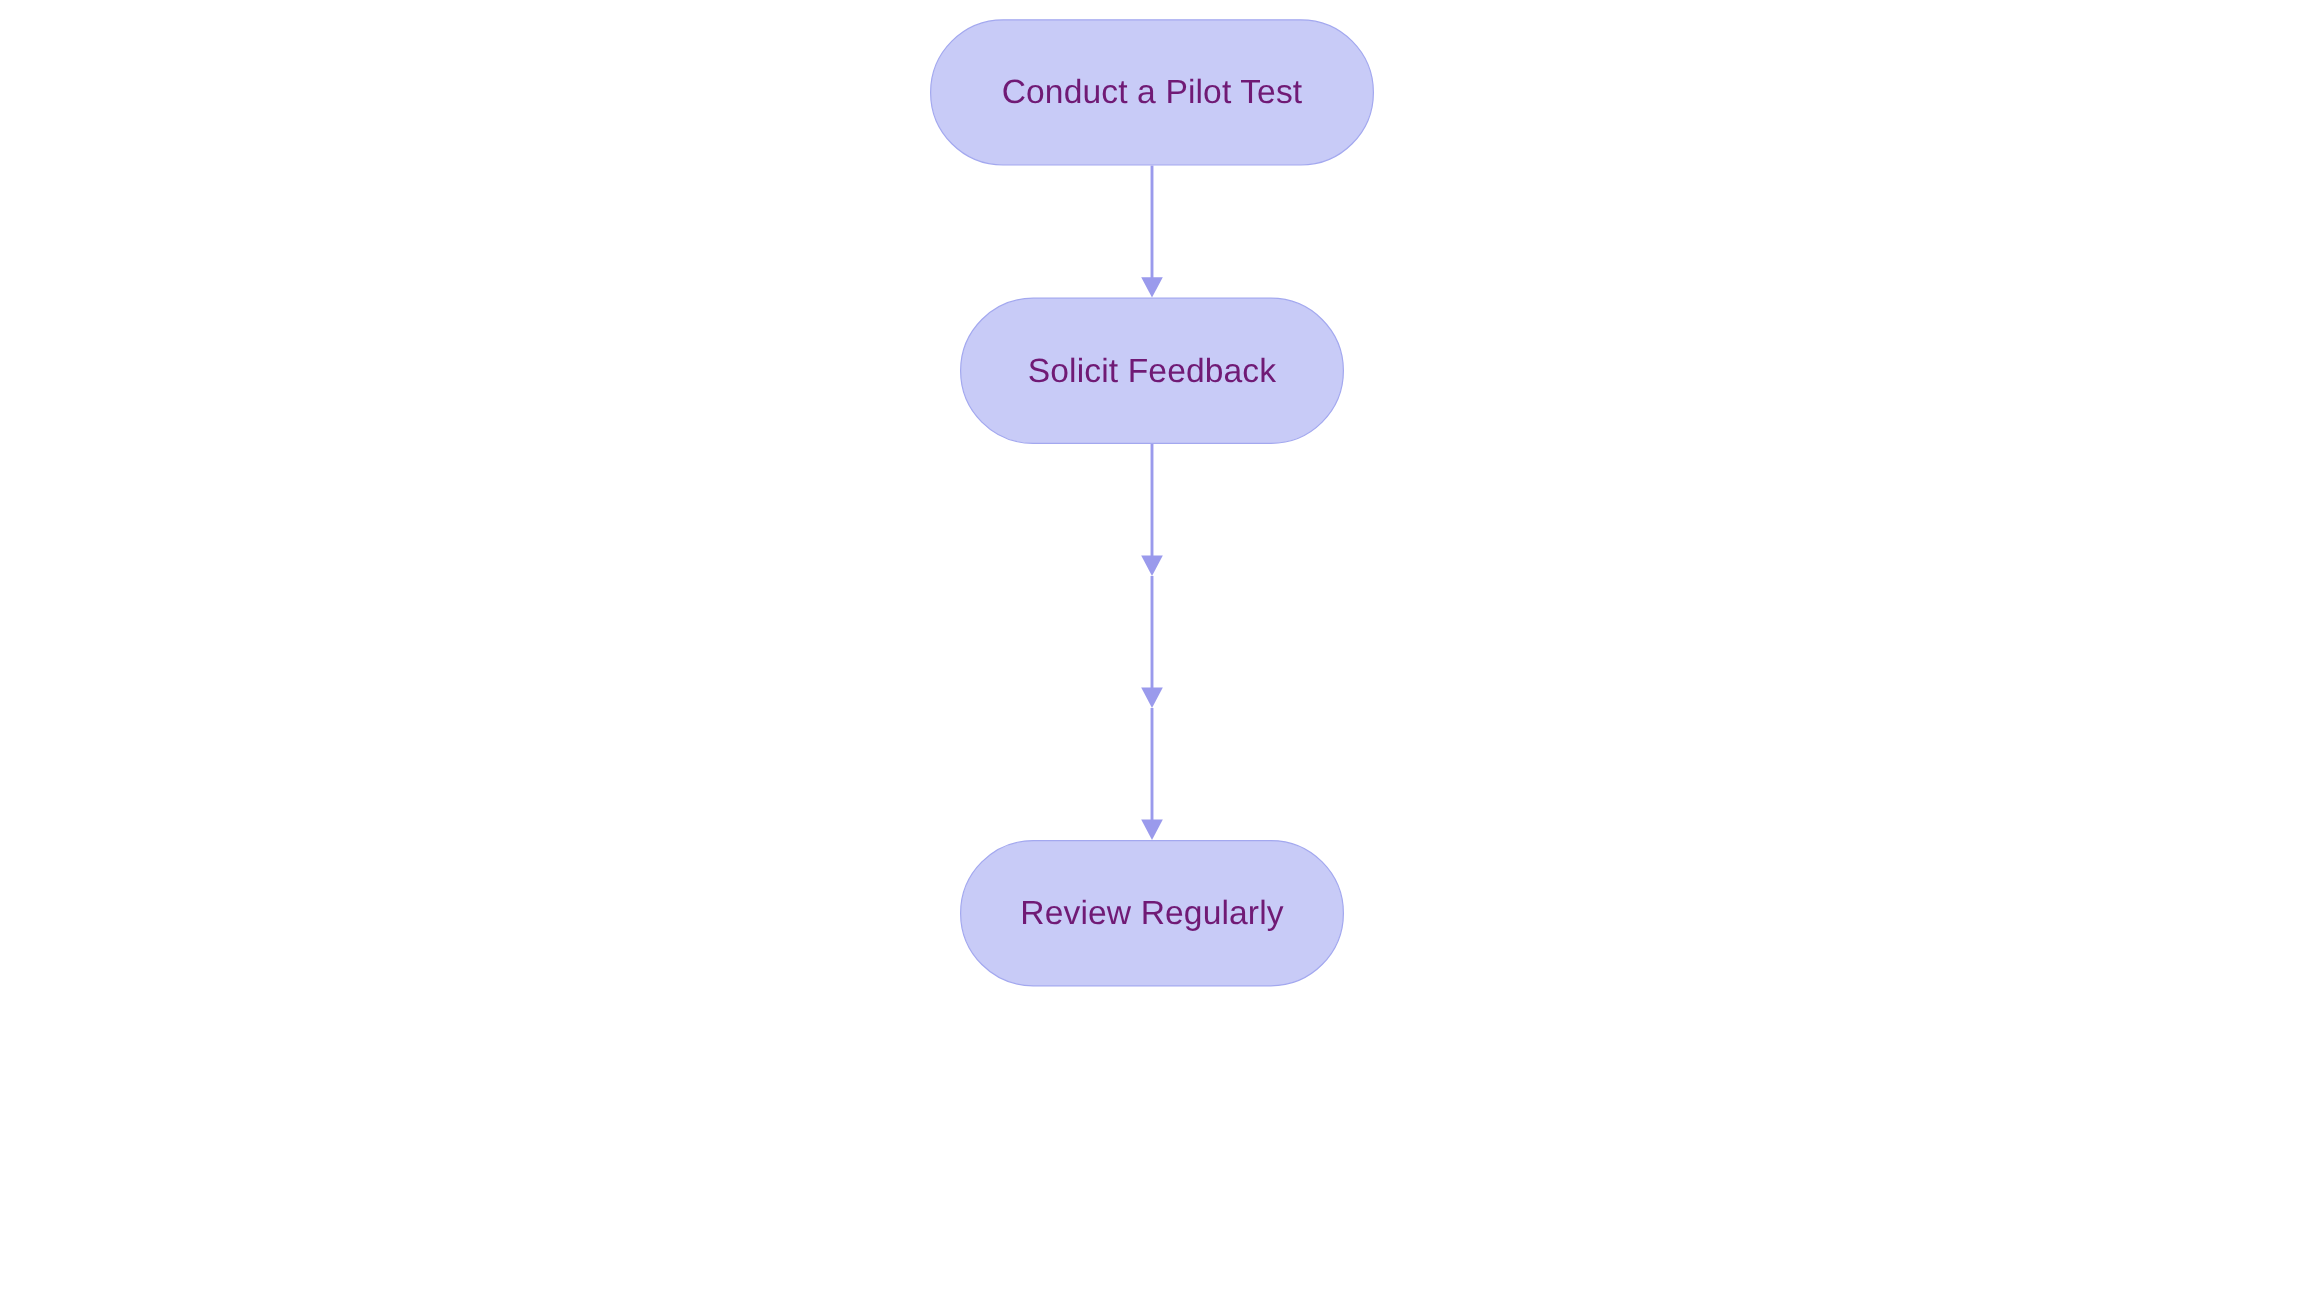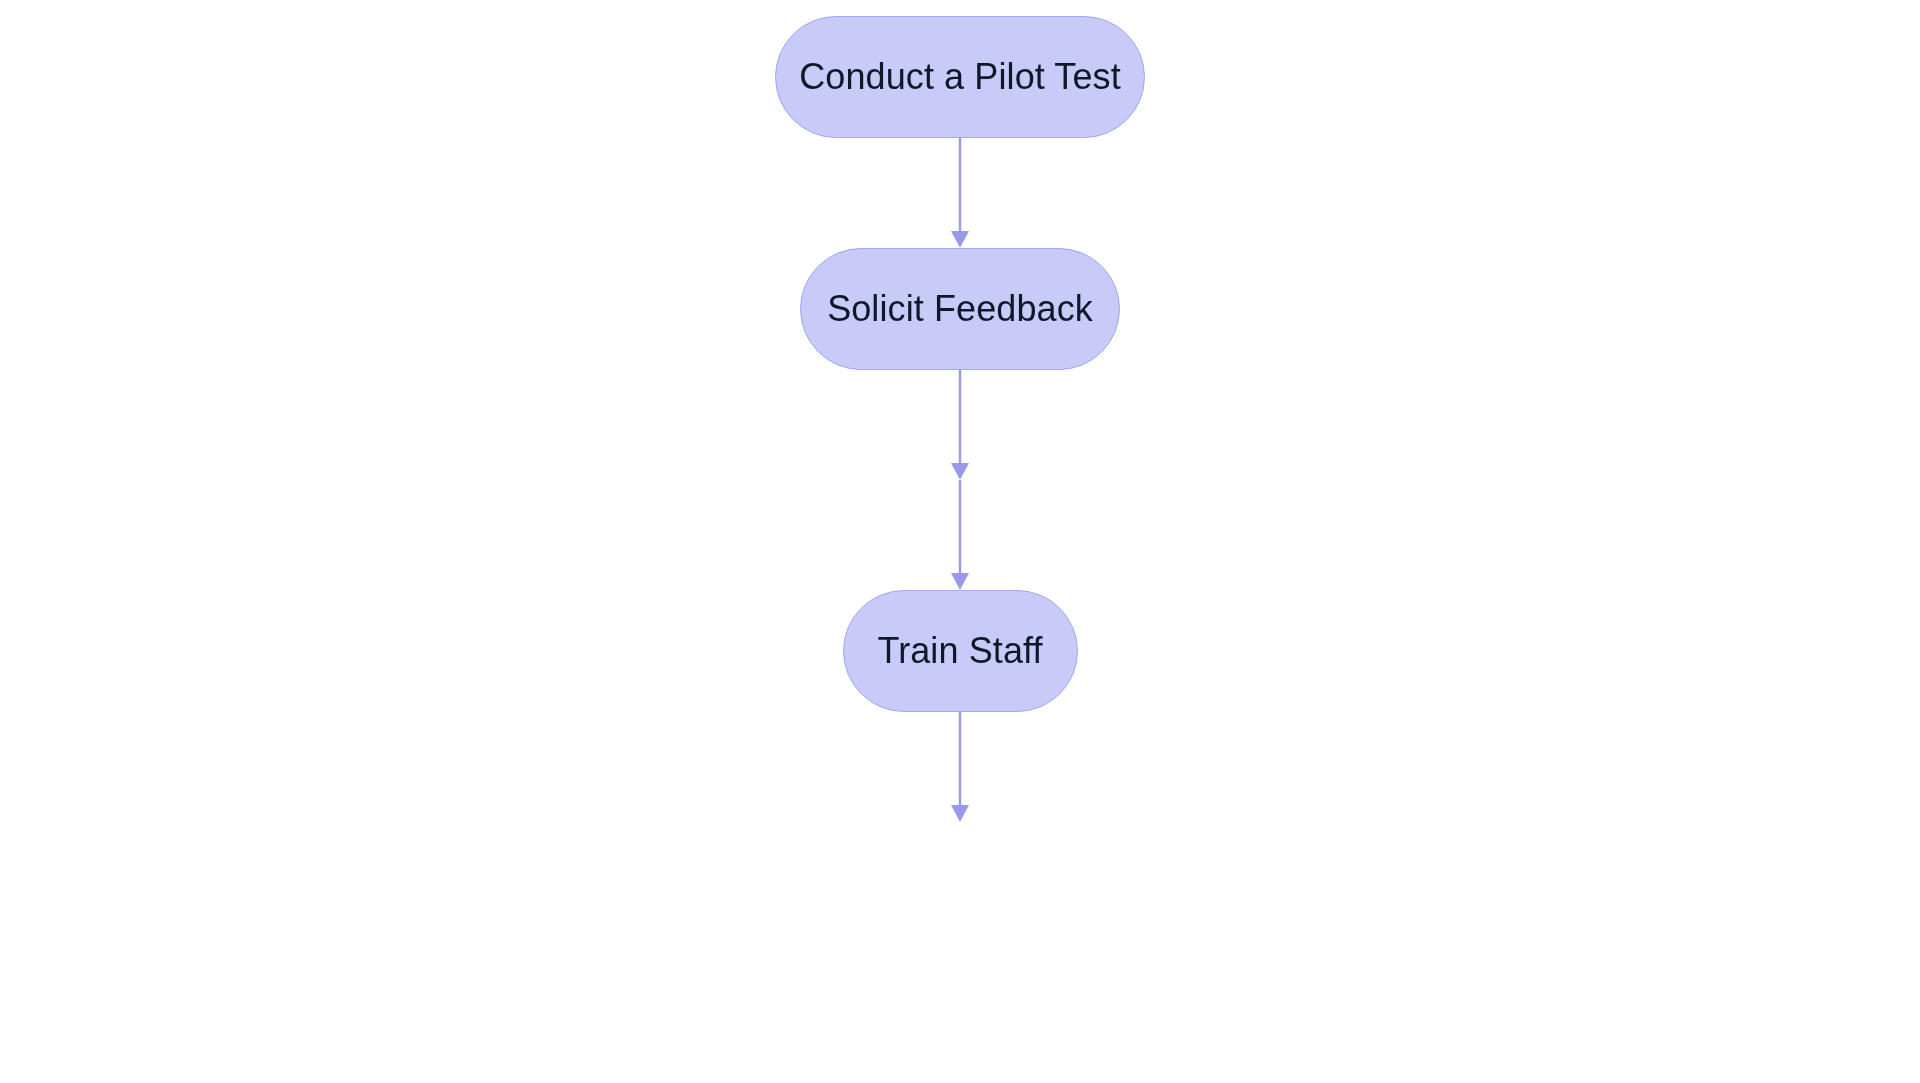--- a/index.html
+++ b/index.html
@@ -43,23 +43,23 @@
     background: #c8cbf7;
     border: 1.6px solid #a3a8ef;
     display: flex;
     align-items: center;
     justify-content: center;
     flex: 0 0 auto;
   }
 
   .node-label {
     font-family: "Liberation Sans", sans-serif;
-    font-size: 36px;
+    font-size: 28px;
     font-weight: 400;
-    color: #0f172a;
+    color: #701a75;
     letter-spacing: 0.1px;
     line-height: 1;
     white-space: nowrap;
     user-select: none;
   }
 
   
   .node.w-n0 { width: 370px; }
   .node.w-n1 { width: 320px; }
   .node.w-n2 { width: 352px; }
@@ -109,26 +109,26 @@
     </div>
 
 
     <div class="connector">
       <svg width="26" height="110" viewBox="0 0 26 110">
         <line x1="13" y1="0" x2="13" y2="94" stroke="#9a9aec" stroke-width="2.4"></line>
         <polygon points="4,93 22,93 13,110" fill="#9a9aec"></polygon>
       </svg>
     </div>
 
-    <div class="node w-n3">
-      <span class="node-label">Train Staff</span>
-    </div>
 
     <div class="connector">
       <svg width="26" height="110" viewBox="0 0 26 110">
         <line x1="13" y1="0" x2="13" y2="94" stroke="#9a9aec" stroke-width="2.4"></line>
         <polygon points="4,93 22,93 13,110" fill="#9a9aec"></polygon>
       </svg>
     </div>
 
+    <div class="node w-n4">
+      <span class="node-label">Review Regularly</span>
+    </div>
 
   </div>
 </div>
 
 </body></html>

